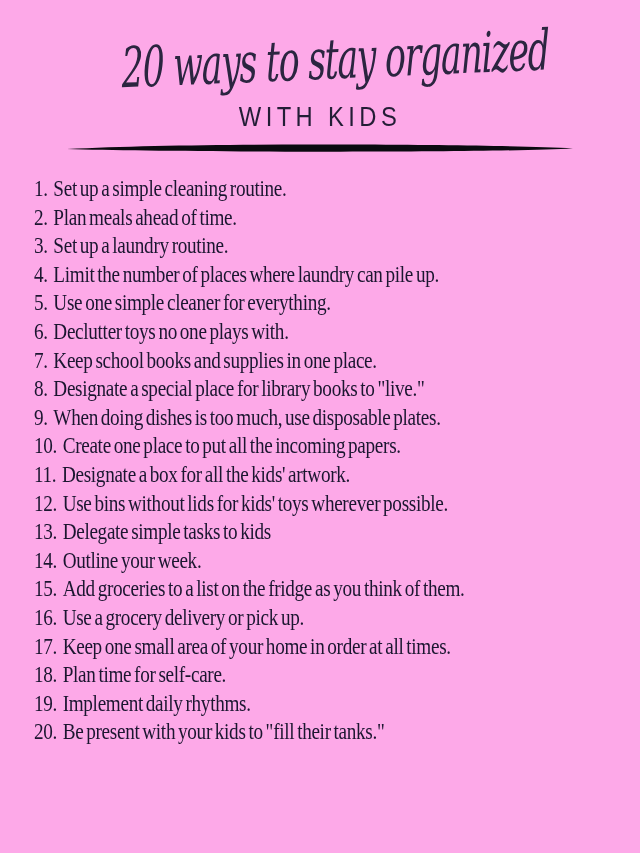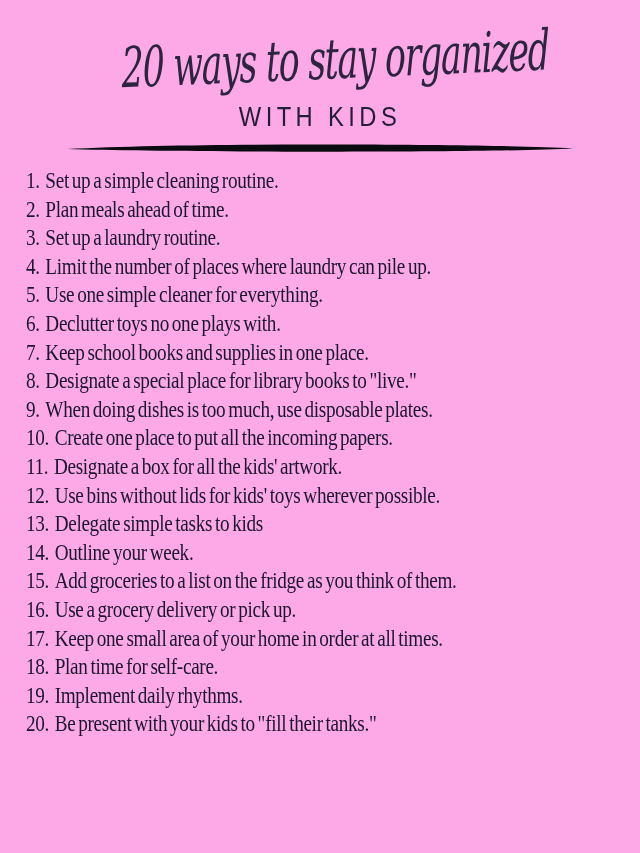--- a/index.html
+++ b/index.html
@@ -43,21 +43,21 @@
     transform-origin: 50% 50%;
   }
   .divider-wrap {
     margin-top: 8px;
     line-height: 0;
   }
   .tips-list {
     position: absolute;
     top: 166px;
     left: 0;
-    margin: 0;
+    margin: 8px;
     padding: 0 0 0 26px;
     list-style: none;
   }
   .tips-list li {
     height: 28.6px;
     line-height: 28.6px;
     font-size: 24px;
     color: #1b1630;
     letter-spacing: -0.4px;
     word-spacing: -2px;

